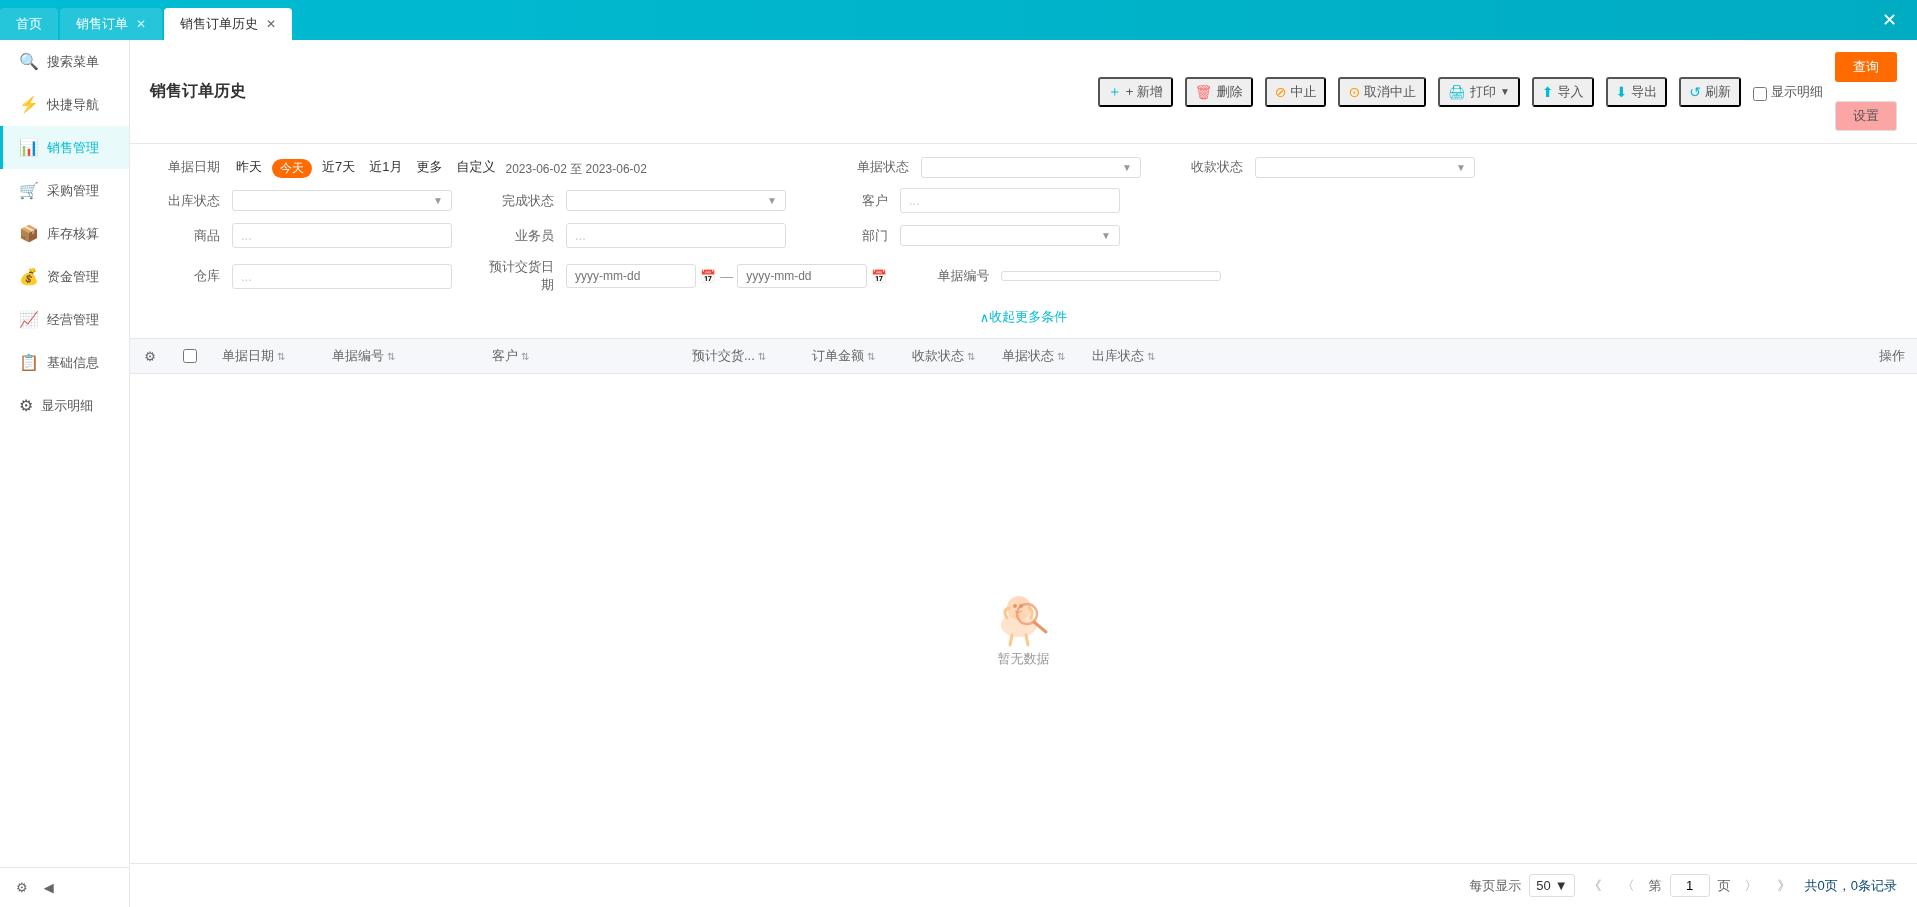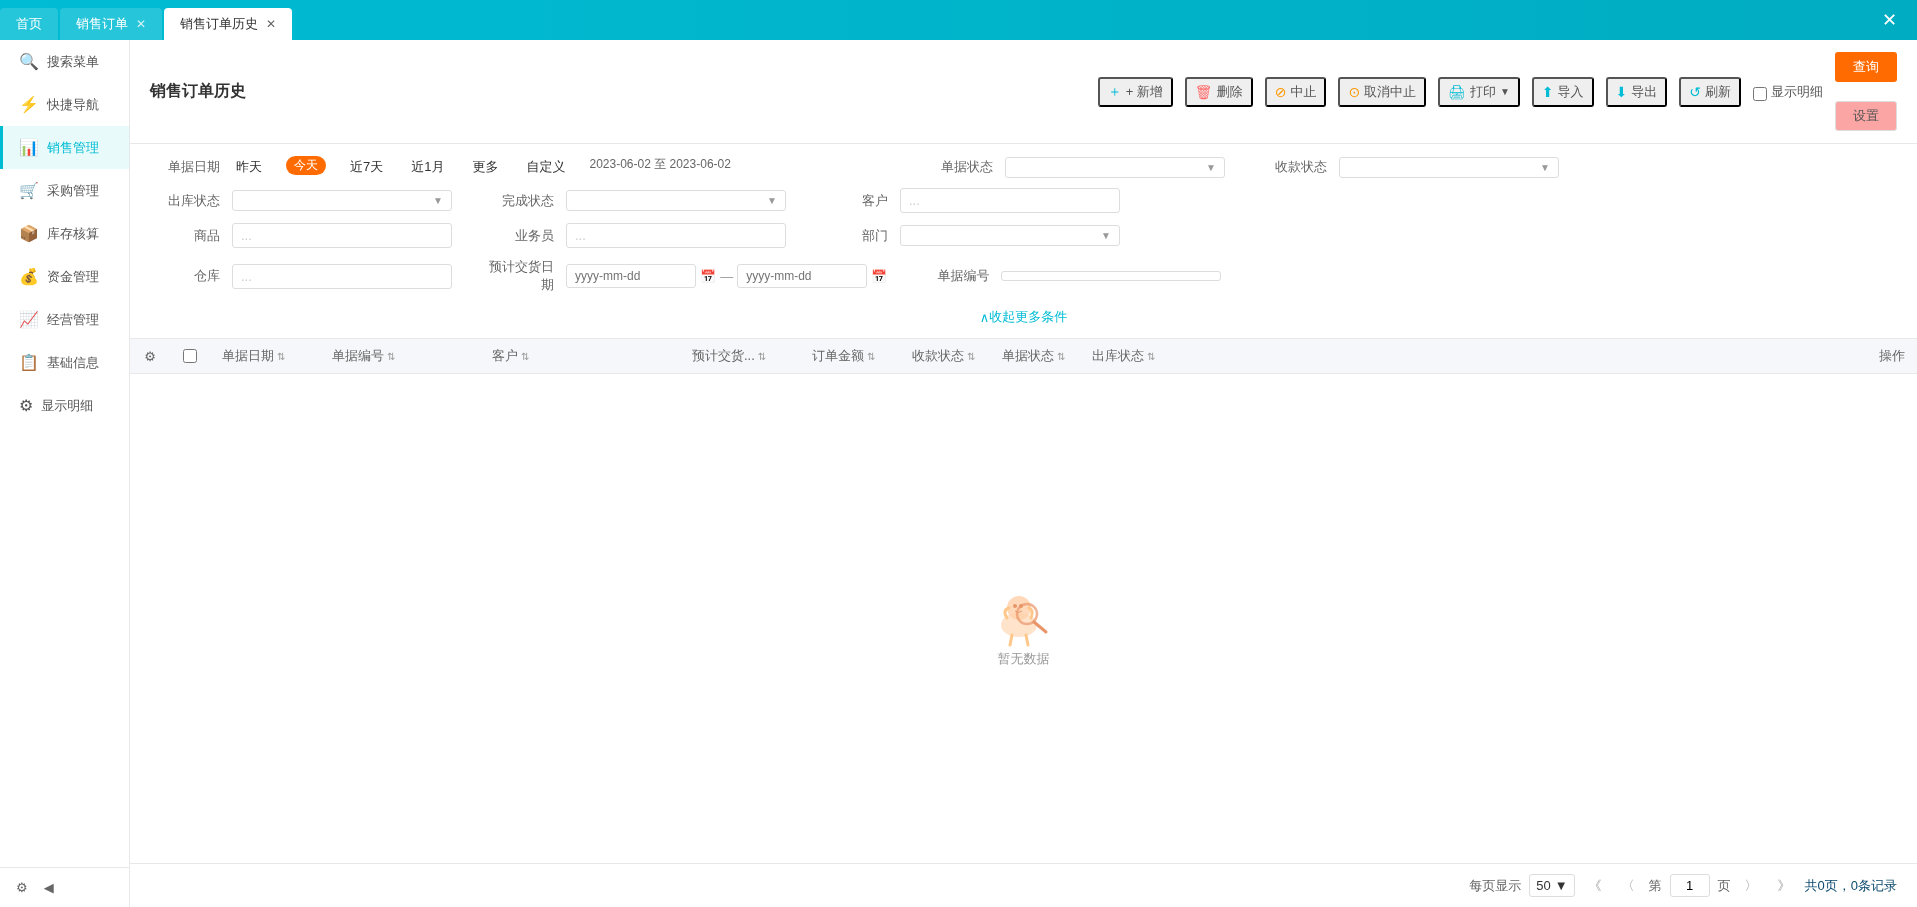--- a/index.html
+++ b/index.html
@@ -66,21 +66,21 @@
       border-radius: 3px; cursor: pointer; font-size: 13px;
     }
     .show-cols-label { display: flex; align-items: flex-end; gap: 4px; color: #555; }
 
     
     .filter-area {
       background: white; padding: 12px 20px; border-bottom: 1px solid #e8e8e8; flex-shrink: 0;
     }
     .filter-row { display: flex; align-items: center; gap: 12px; margin-bottom: 10px; }
     .filter-label { color: #666; width: 70px; text-align: right; flex-shrink: 0; }
-    .filter-value { display: flex; align-items: flex-start; gap: 20px; color: #333; }
+    .filter-value { display: flex; align-items: flex-end; gap: 6px; color: #333; }
     .date-badge {
       background: #ff6b00; color: white; border-radius: 10px;
       padding: 1px 8px; font-size: 12px; cursor: pointer;
     }
     .date-option { color: #333; cursor: pointer; padding: 2px 4px; }
     .date-range { color: #666; font-size: 12px; }
     .filter-select {
       display: flex; align-items: center; border: 1px solid #ddd; border-radius: 3px;
       padding: 4px 8px; min-width: 200px; cursor: pointer; background: white;
       justify-content: space-between; color: #999;

